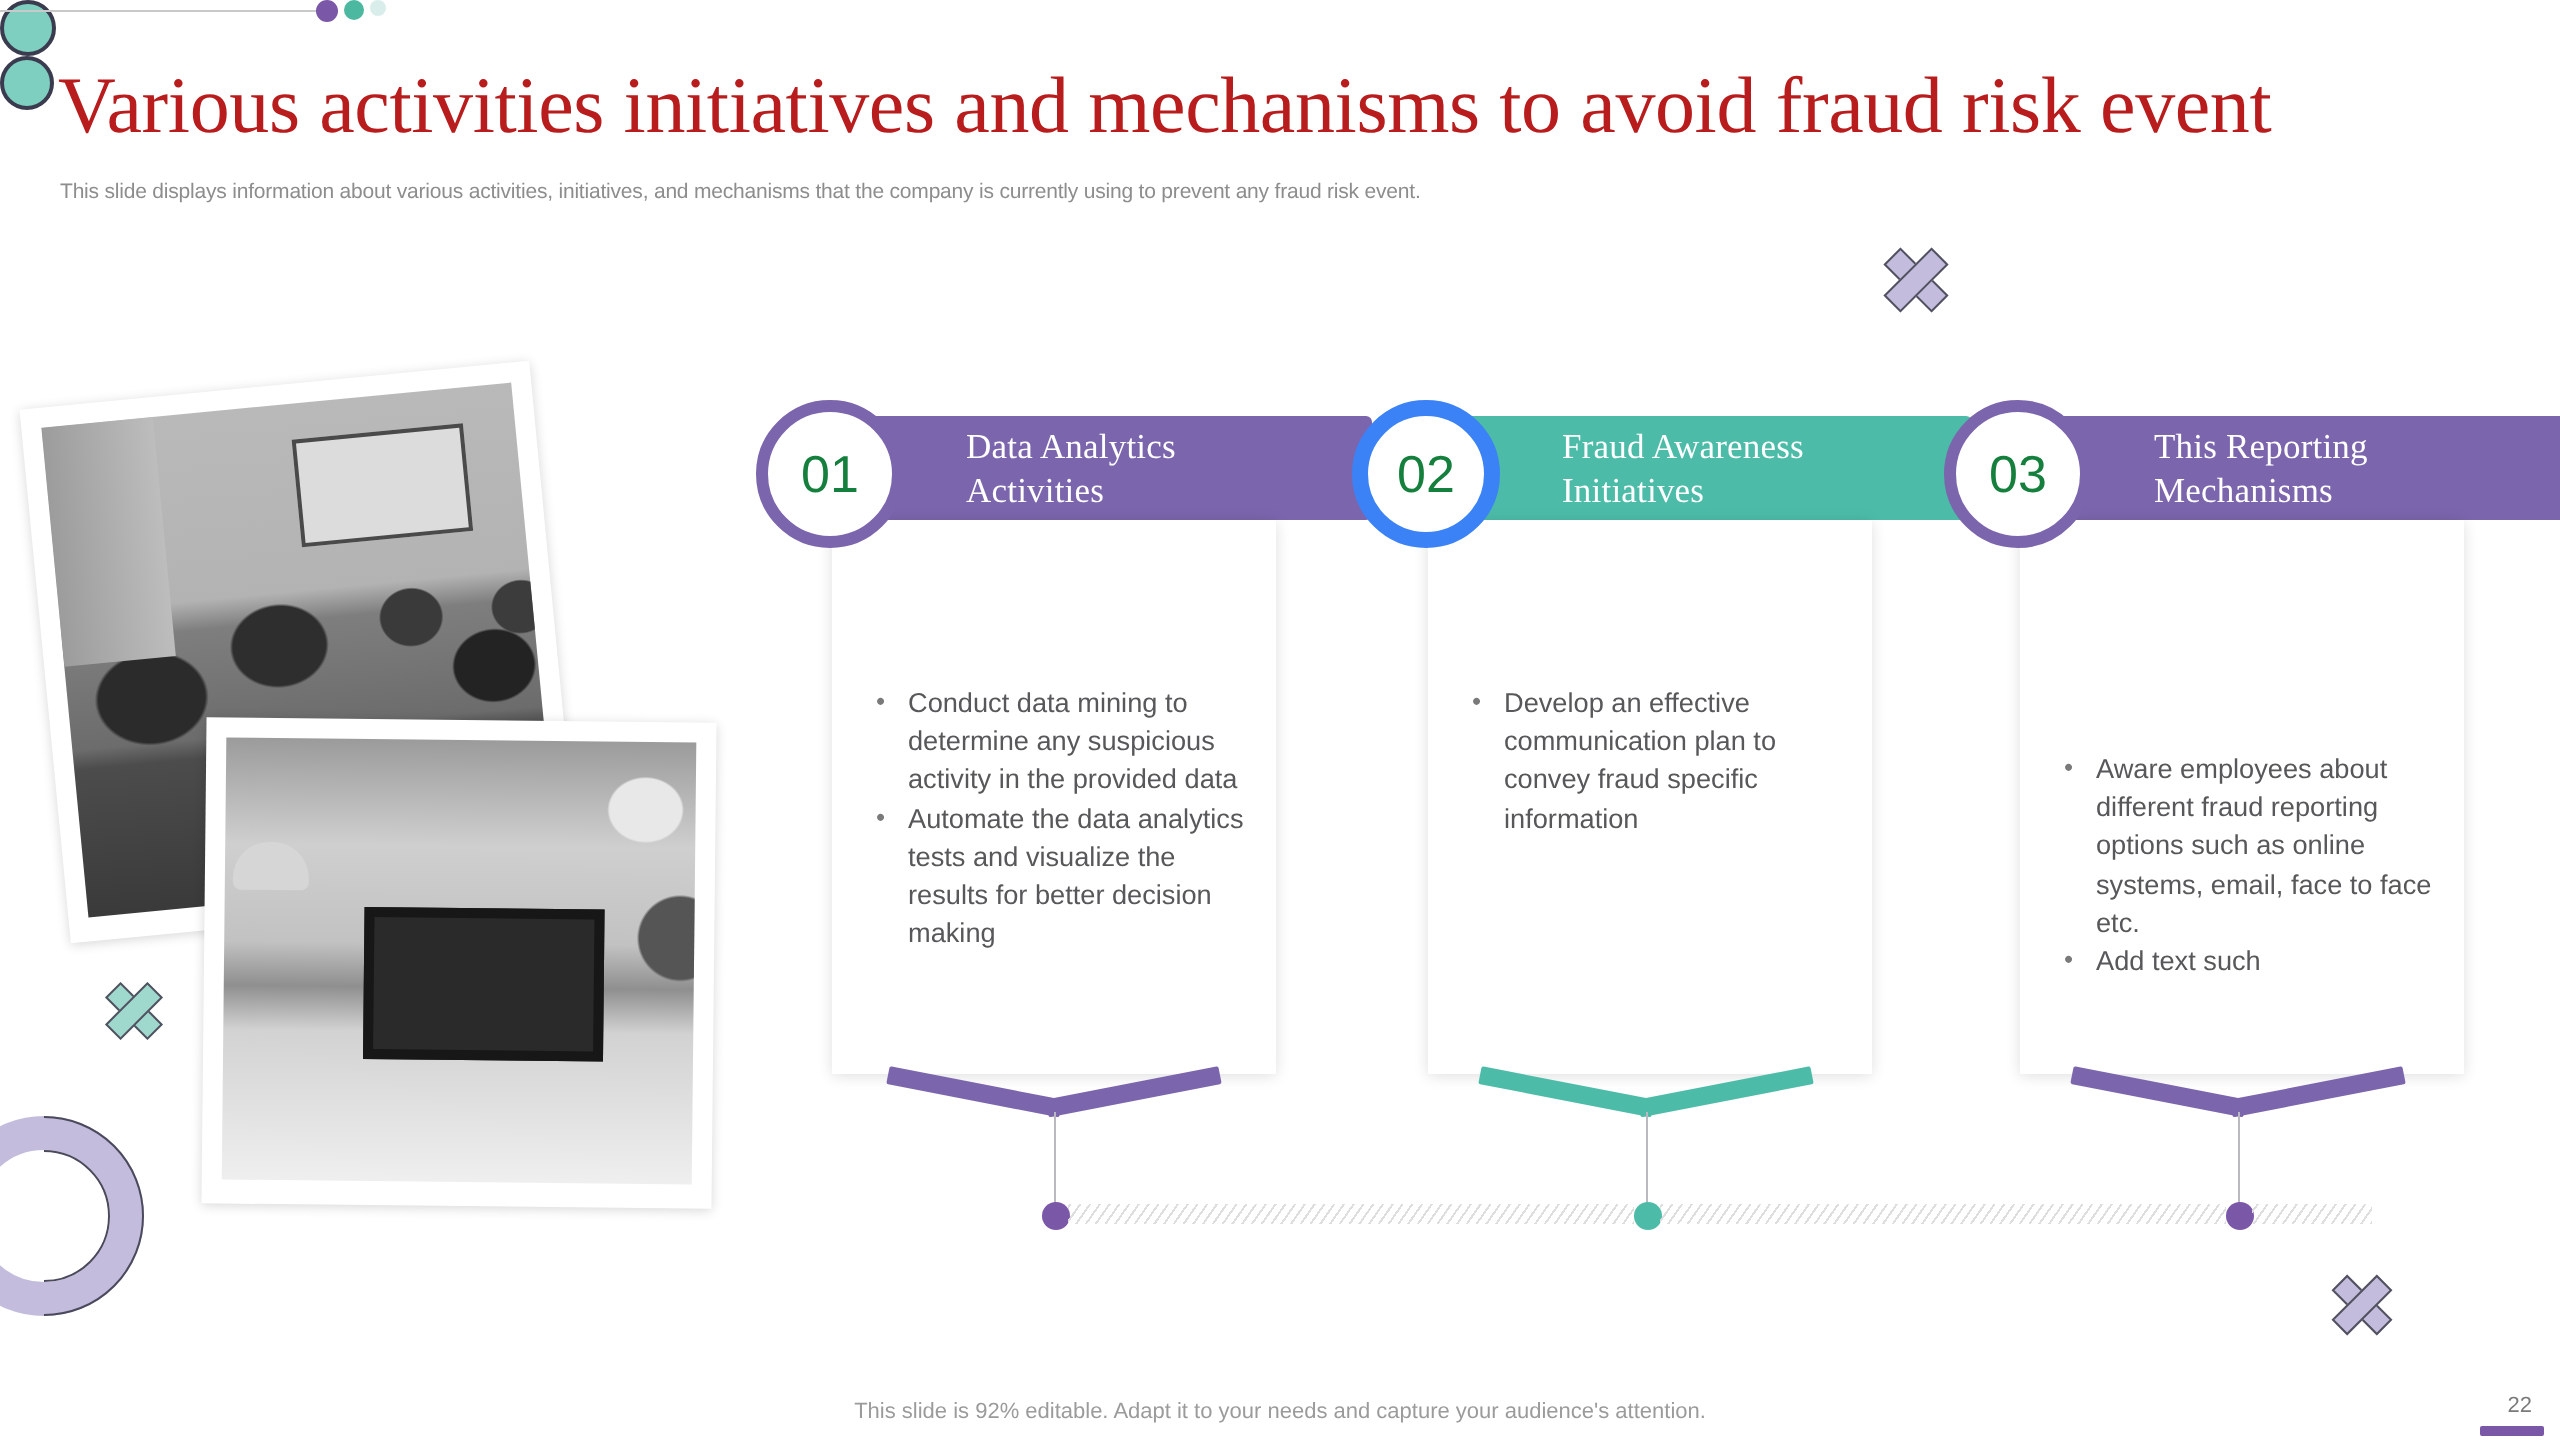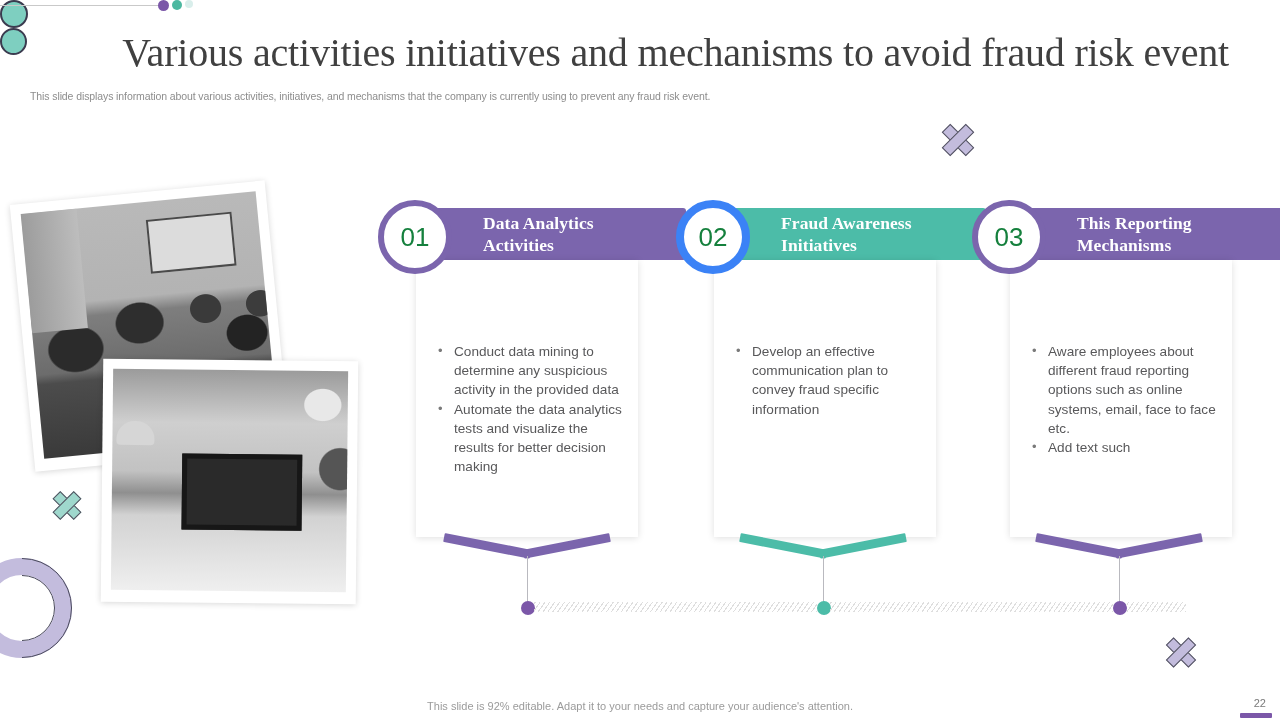--- a/index.html
+++ b/index.html
@@ -29,25 +29,24 @@
   .dot-b { left: 14px; width: 10px; height: 10px; background: #4cb8a0; top: 1px; }
   .dot-c { left: 27px; width: 8px;  height: 8px;  background: #d9eeeb; top: 2px; }
 
   
   .page-title {
     position: absolute; left: 29px; top: 28px;
     width: 1200px;
     font-family: "Liberation Serif", serif;
     font-size: 40px;
     font-weight: 400;
-    color: #404040;
+    color: #b91c1c;
     letter-spacing: -0.2px;
     line-height: 50px;
     white-space: nowrap;
-    text-align: right;
   }
   .page-subtitle {
     position: absolute; left: 30px; top: 90px;
     font-size: 10.5px;
     color: #8d8d8d;
     letter-spacing: -0.1px;
     text-align: right;
   }
 
   .ring-circle {
@@ -164,21 +163,21 @@
   
   .card { position: absolute; }
   .card-header {
     position: absolute; left: 38px; top: 0;
     height: 52px;
     border-radius: 0 3px 3px 0;
     display: flex; align-items: center;
   }
   .card-header-text {
     font-family: "Liberation Serif", serif;
-    font-weight: bold;
+    font-weight: normal;
     font-size: 17.5px;
     color: #ffffff;
     line-height: 22px;
     margin-left: 67px;
     letter-spacing: 0.1px;
   }
   .card-badge {
     position: absolute; left: 0; top: -8px;
     width: 74px; height: 74px;
     border-radius: 50%;
@@ -337,21 +336,21 @@
 <div class="card" style="left:972px; top:208px;">
   <div class="card-header" style="width:275px; background:#7b65ad;">
     <div class="card-header-text">
       <span>This Reporting</span><br>
       <span>Mechanisms</span>
     </div>
   </div>
   <div class="card-badge" style="border:6px solid #7b65ad;">
     <span>03</span>
   </div>
-  <div class="card-body" style="width:222px; height:277px; padding:82px 14px 0 18px;">
+  <div class="card-body" style="width:222px; height:277px; padding:115px 14px 0 18px;">
     <ul class="card-list">
       <li>Aware employees about different fraud reporting options such as online systems, email, face to face etc.</li>
       <li>Add text such</li>
     </ul>
   </div>
   <div class="chevron" style="left:66px; top:325px; width:162px; height:24px;">
     <div class="chev-leg" style="left:-2px; top:0; width:88px; background:#7b65ad; transform:rotate(11deg); transform-origin:left center;"></div>
     <div class="chev-leg" style="right:-2px; top:0; width:88px; background:#7b65ad; transform:rotate(-11deg); transform-origin:right center;"></div>
   </div>
   <div class="connector" style="left:147px; top:348px; height:48px;"></div>

